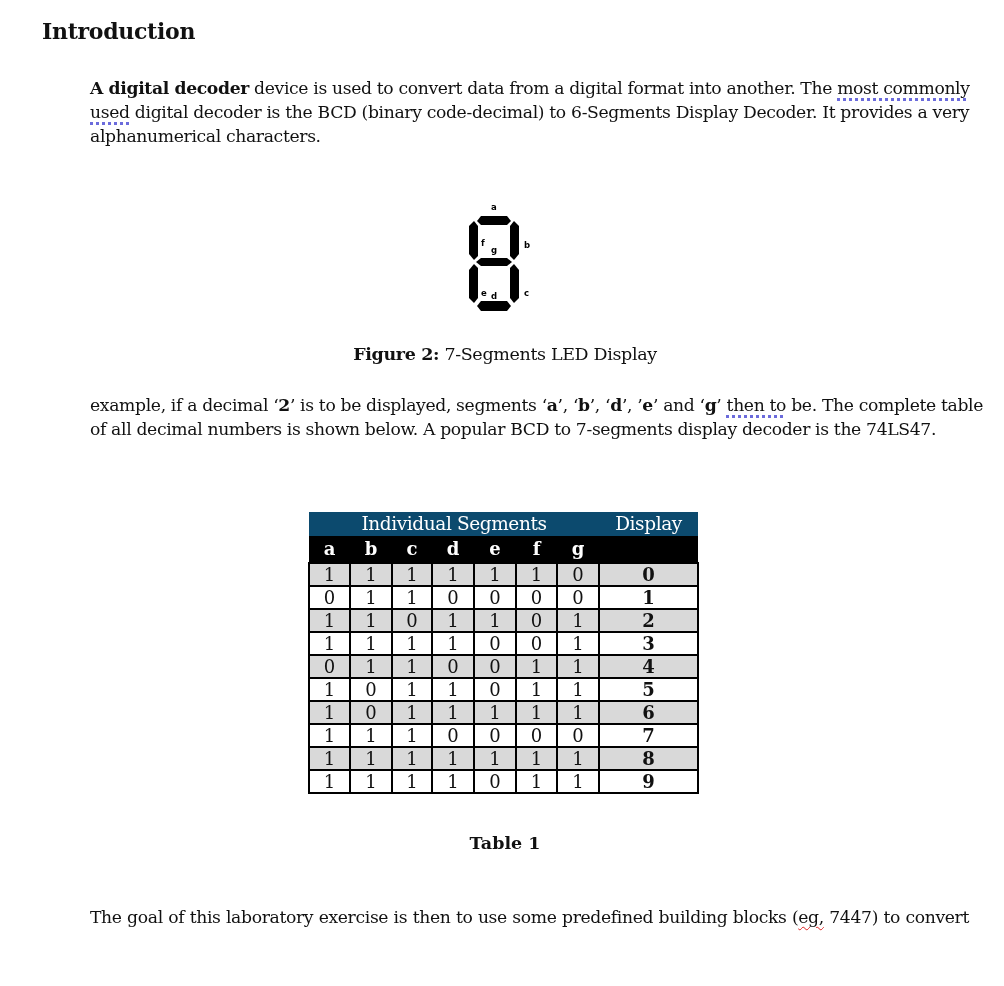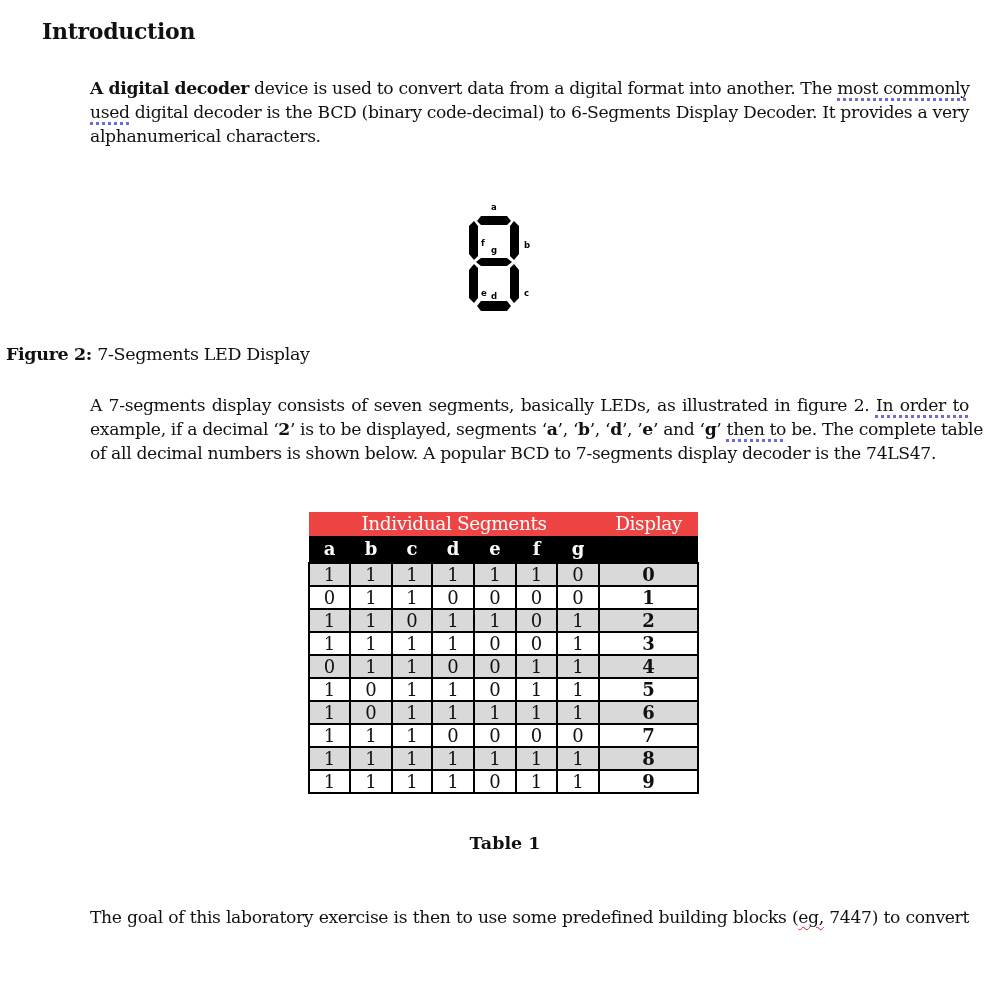--- a/index.html
+++ b/index.html
@@ -22,26 +22,26 @@
     .dotted { text-decoration: underline dotted #6b6bdc; text-decoration-thickness: 3px; text-underline-offset: 4px; }
     .squiggle { text-decoration: underline wavy #d22; text-decoration-thickness: 1px; text-underline-offset: 3px; }
     b { font-weight: bold; }
 
     
     .seg-fig { left: 462px; top: 196px; width: 100px; height: 130px; }
     .seg-fig svg { display: block; }
     .seg-label { font-family: "DejaVu Sans", "Liberation Sans", sans-serif; font-size: 8.5px; font-weight: bold; }
 
     .caption {
-      left: 0; width: 1004px; top: 344px;
+      left: 0; width: 1004px; text-align: center; top: 344px;
       font-size: 17.5px; letter-spacing: -0.35px; padding-left: 6px; box-sizing: border-box;
     }
     table.truth { border-collapse: collapse; font-size: 18px; table-layout: fixed; }
     table.truth td, table.truth th { padding: 0; text-align: center; }
-    table.truth thead tr.h1 th { background: #ef4444; color: #fff; font-weight: normal; height: 24px; line-height: 24px; font-size: 18.5px; letter-spacing: -0.4px; }
+    table.truth thead tr.h1 th { background: #0c4a6e; color: #fff; font-weight: normal; height: 24px; line-height: 24px; font-size: 18.5px; letter-spacing: -0.4px; }
     table.truth thead tr.h2 th { background: #000; color: #fff; font-weight: bold; height: 26px; line-height: 24px; font-size: 18px; }
     table.truth tbody td { border: 2px solid #000; height: 21px; line-height: 21px; }
     table.truth tbody tr.shade td { background: #d9d9d9; }
     table.truth tbody td.disp { font-weight: bold; }
 
     .table-caption { left: 0; width: 1010px; text-align: center; top: 833px; font-size: 17.5px; font-weight: bold; }
   </style>
 </head>
 <body>
 
@@ -75,21 +75,20 @@
     <text class="seg-label" x="29" y="57">g</text>
     <text class="seg-label" x="19" y="100">e</text>
     <text class="seg-label" x="62" y="100">c</text>
     <text class="seg-label" x="29" y="103">d</text>
   </svg>
 </div>
 
 <div class="abs caption"><b>Figure 2:</b><span> 7-Segments LED Display</span></div>
 
 <div class="abs para" style="top:393px;">
-  <span class="line"><span>A 7-segments display consists of seven segments, basically LEDs, as illustrated in figure 2. </span><span class="dotted">In order to</span></span>
   <span class="line"><span>example, if a decimal ‘</span><b>2</b><span>’ is to be displayed, segments ‘</span><b>a</b><span>’, ‘</span><b>b</b><span>’, ‘</span><b>d</b><span>’, ’</span><b>e</b><span>’ and ‘</span><b>g</b><span>’ </span><span class="dotted">then to</span><span> be. The complete table</span></span>
   <span class="line last">of all decimal numbers is shown below. A popular BCD to 7-segments display decoder is the 74LS47.</span>
 </div>
 
 <div class="abs" style="left:308px; top:512px;">
   <table class="truth" id="truth">
     <colgroup>
       <col style="width:41px">
         <col style="width:42px">
         <col style="width:40px">

